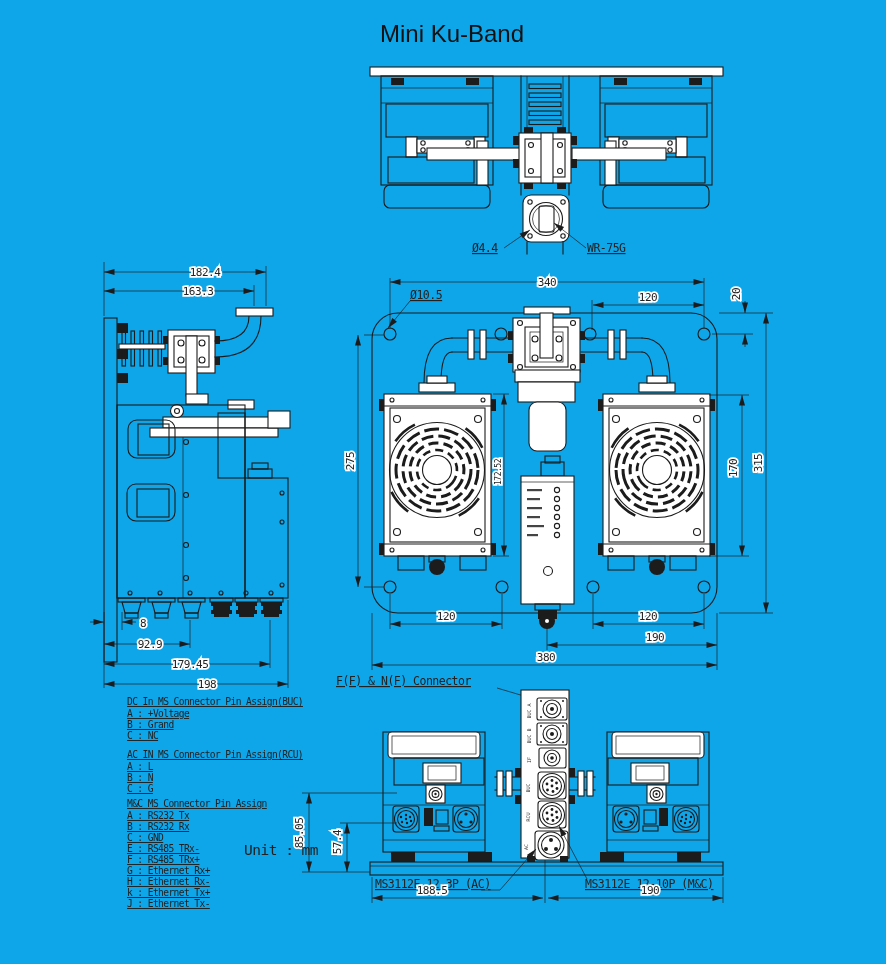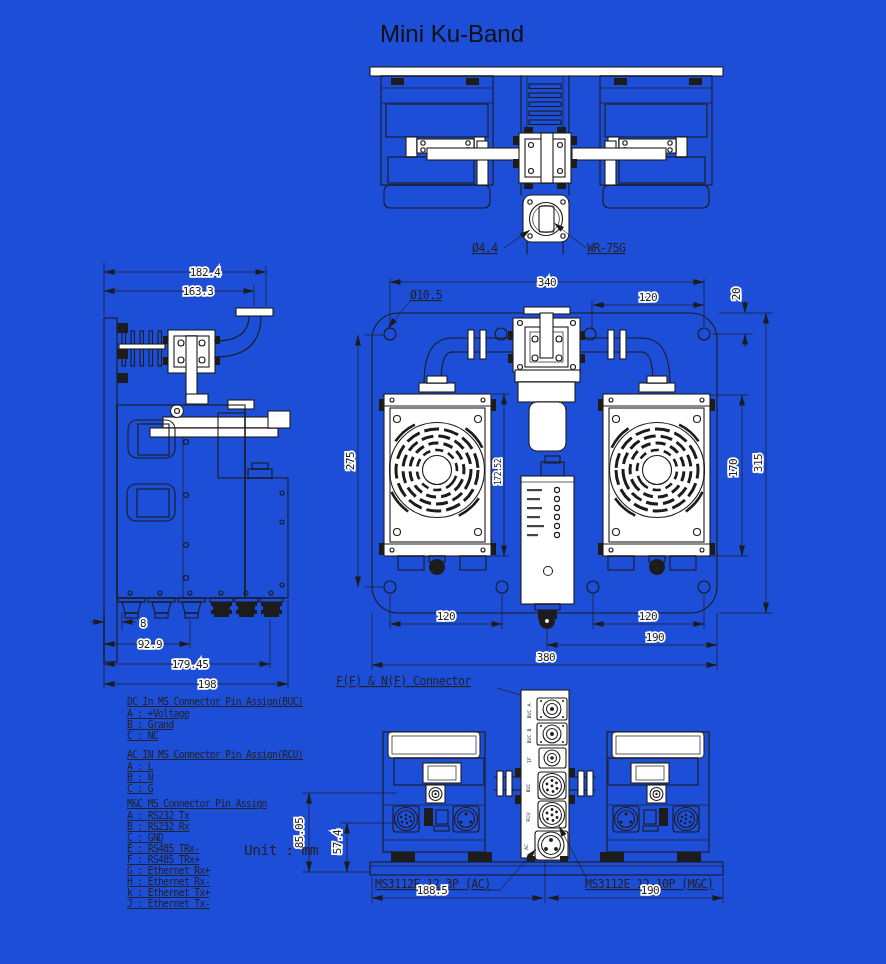--- a/index.html
+++ b/index.html
@@ -1,16 +1,16 @@
 <!DOCTYPE html>
 <html><head>
 <meta charset="utf-8">
 <style>
   html,body{margin:0;padding:0;background:#fff;}
-  .page{position:relative;width:886px;height:964px;background:#1d4ed8;overflow:hidden;
+  .page{position:relative;width:886px;height:964px;background:#0ea5e9;overflow:hidden;
         font-family:"DejaVu Sans Mono",monospace;}
   svg{display:block}
   .ln{fill:none;stroke:#1c1c1c;stroke-width:1.1;stroke-linecap:square}
   .lnw{fill:#ffffff;stroke:#1c1c1c;stroke-width:1.1}
   .lnt{fill:none;stroke:#1c1c1c;stroke-width:0.7}
   .fil{fill:#1c1c1c;stroke:none}
   .title{font-family:"Liberation Sans",sans-serif;font-size:24px;fill:#111}
   .dim{font-family:"DejaVu Sans Mono",monospace;font-size:11px;fill:#222;
        paint-order:stroke fill;stroke:#fff;stroke-width:3.5px;letter-spacing:-0.5px}
   .dims{font-size:8px}

